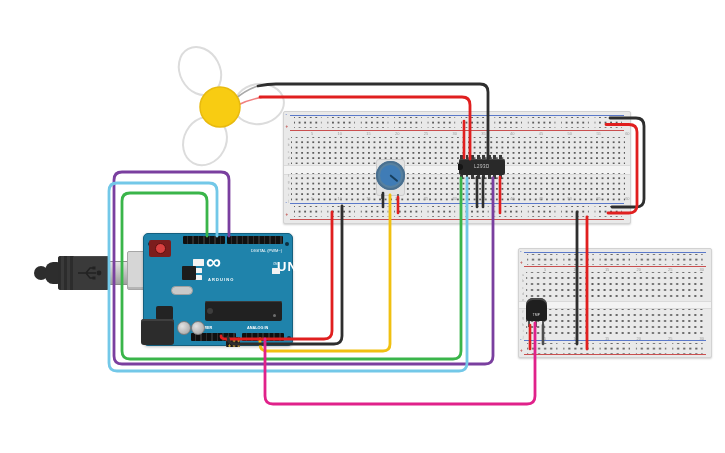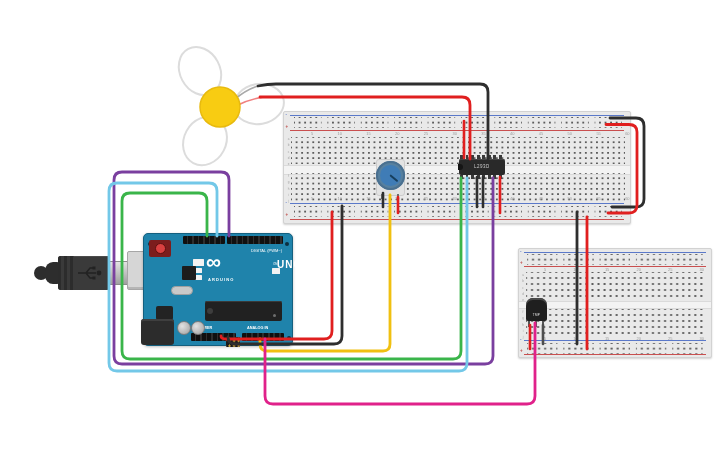--- a/index.html
+++ b/index.html
@@ -176,21 +176,21 @@
   <div class="abs" style="left:149px; top:240px; width:22px; height:17px; background:#7c1d1d; border-radius:2px;"></div>
   <div class="abs" style="left:155px; top:243px; width:11px; height:11px; background:#d94040; border:1px solid #5e1010; border-radius:50%;"></div>
 
   <div class="hdr" style="left:183px; top:236px; width:42px;"></div>
   <div class="hdr" style="left:227px; top:236px; width:56px;"></div>
   <div class="hdr" style="left:191px; top:333px; width:45px;"></div>
   <div class="hdr" style="left:242px; top:333px; width:42px;"></div>
 
   <div class="ardtxt" style="left:224px; top:248px; width:58px; font-size:4px; text-align:right;">DIGITAL (PWM~)</div>
   <div class="ardtxt" style="left:206px; top:252px; font-size:21px; font-weight:bold; line-height:20px;">∞</div>
-  <div class="ardtxt" style="left:237px; top:259px; font-size:10px; font-weight:bold; letter-spacing:1px;padding-left:40px;">UNO</div>
+  <div class="ardtxt" style="left:237px; top:259px; font-size:13px; font-weight:bold; letter-spacing:1px;padding-left:40px;">UNO</div>
   <div class="ardtxt" style="left:208px; top:277px; font-size:4px; font-weight:bold; letter-spacing:1.1px;">ARDUINO</div>
   <div class="ardtxt" style="left:198px; top:326px; font-size:3.8px; font-weight:bold;">POWER</div>
   <div class="ardtxt" style="left:247px; top:326px; font-size:3.8px; font-weight:bold;">ANALOG IN</div>
   <div class="ardtxt" style="left:273px; top:262px; font-size:3px;">ON</div>
   <div class="ardtxt" style="left:186px; top:268px; font-size:3px;">TX</div>
   <div class="ardtxt" style="left:186px; top:275px; font-size:3px;">RX</div>
 
   <div class="wbox" style="left:193px; top:259px; width:11px; height:7px;"></div>
   <div class="wbox" style="left:193px; top:268px; width:9px; height:5px;"></div>
   <div class="wbox" style="left:193px; top:275px; width:9px; height:5px;"></div>

